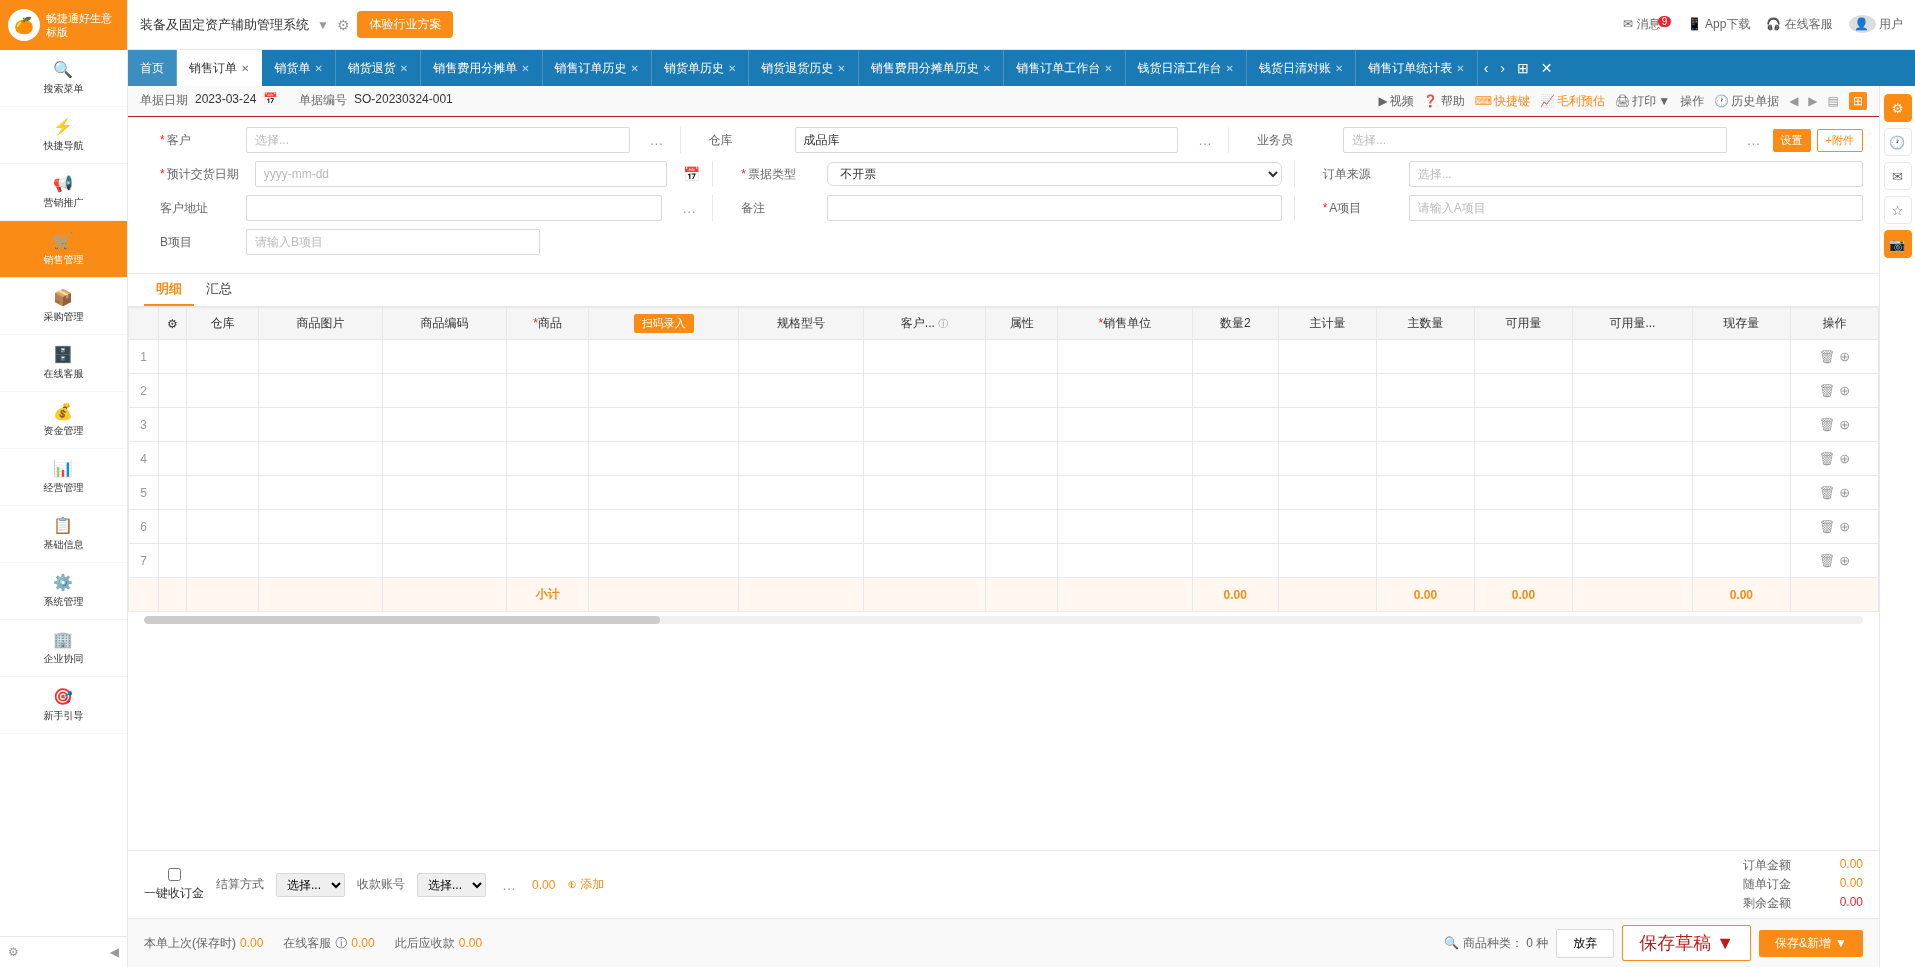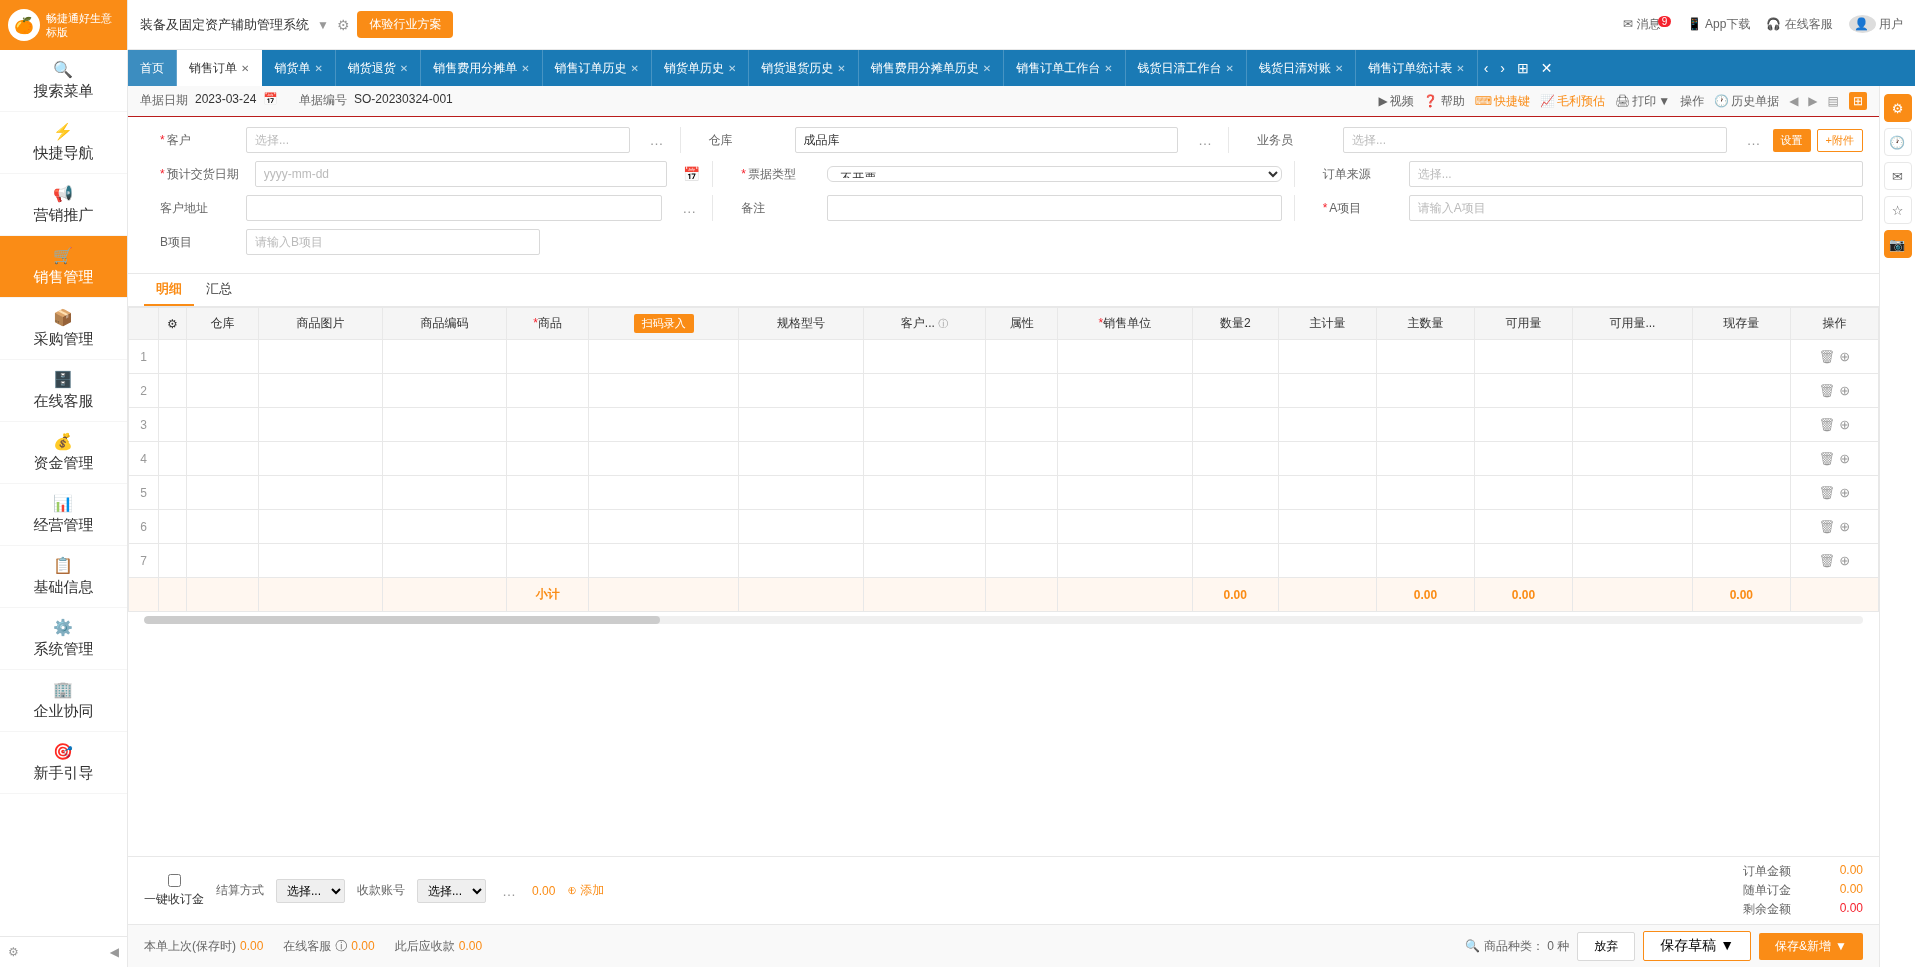--- a/index.html
+++ b/index.html
@@ -10,21 +10,21 @@
 
     
     .sidebar { width: 128px; background: #fff; display: flex; flex-direction: column; border-right: 1px solid #e8e8e8; flex-shrink: 0; }
     .sidebar-logo { background: #fa8c16; padding: 10px 8px; display: flex; align-items: center; gap: 6px; height: 50px; }
     .sidebar-logo-icon { width: 32px; height: 32px; background: #fff; border-radius: 50%; display: flex; align-items: center; justify-content: center; font-size: 16px; }
     .sidebar-logo-text { color: #fff; font-size: 11px; line-height: 1.3; }
     .sidebar-menu { flex: 1; overflow-y: auto; }
     .sidebar-item { display: flex; flex-direction: column; align-items: center; padding: 10px 4px; cursor: pointer; border-bottom: 1px solid #f5f5f5; gap: 3px; }
     .sidebar-item.active { background: #fa8c16; color: #fff; }
     .sidebar-item .icon { font-size: 16px; }
-    .sidebar-item .label { font-size: 15px; text-align: center; }
+    .sidebar-item .label { font-size: 10px; text-align: center; }
     .sidebar-item.active .label { color: #fff; }
     .sidebar-bottom { padding: 8px; display: flex; justify-content: space-between; border-top: 1px solid #e8e8e8; }
 
     
     .main-area { flex: 1; display: flex; flex-direction: column; overflow: hidden; }
 
     
     .top-bar { height: 50px; background: #fff; border-bottom: 1px solid #e8e8e8; display: flex; align-items: center; padding: 0 12px; gap: 10px; justify-content: space-between; }
     .top-bar-left { display: flex; align-items: center; gap: 8px; }
     .system-title { font-size: 13px; color: #333; }
@@ -53,21 +53,21 @@
     .toolbar-btn.orange { color: #fa8c16; }
 
     
     .form-fields { padding: 10px 16px; background: #fff; border-bottom: 1px solid #e8e8e8; }
     .form-row { display: flex; align-items: center; margin-bottom: 8px; gap: 0; }
     .form-field { display: flex; align-items: center; flex: 1; gap: 16px; margin-left: 16px; }
     .form-label { color: #666; white-space: nowrap; min-width: 70px; font-size: 12px; }
     .form-label.required::before { content: '*'; color: #f5222d; margin-right: 2px; }
     .form-input { flex: 1; border: 1px solid #d9d9d9; border-radius: 2px; padding: 3px 8px; font-size: 12px; color: #333; height: 26px; }
     .form-input::placeholder { color: #bbb; }
-    .form-select { flex: 1; border: 1px solid #d9d9d9; border-radius: 6px; padding: 3px 8px; font-size: 12px; color: #333; height: 16px; background: #fff; }
+    .form-select { flex: 1; border: 1px solid #d9d9d9; border-radius: 6px; padding: 3px 8px; font-size: 12px; color: #333; height: 24px; background: #fff; }
     .form-more { color: #999; cursor: pointer; font-size: 14px; padding: 0 4px; }
     .form-divider { width: 1px; background: #e8e8e8; height: 26px; margin: 0 12px; }
 
     
     .right-sidebar { width: 36px; background: #fff; border-left: 1px solid #e8e8e8; display: flex; flex-direction: column; align-items: center; padding: 8px 4px; gap: 6px; }
     .right-btn { width: 28px; height: 28px; border: 1px solid #e8e8e8; border-radius: 4px; display: flex; align-items: center; justify-content: center; cursor: pointer; font-size: 13px; color: #666; background: #fff; }
     .right-btn.orange { background: #fa8c16; color: #fff; border-color: #fa8c16; }
 
     
     .detail-tabs { display: flex; padding: 0 16px; border-bottom: 1px solid #e8e8e8; background: #fff; }
@@ -97,21 +97,21 @@
     .amount-row { display: flex; gap: 12px; margin-left: 36px; }
     .amount-label { color: #666; }
     .amount-value { color: #fa8c16; min-width: 60px; text-align: right; }
     .amount-value.red { color: #f5222d; }
 
     
     .status-bar { padding: 6px 16px; background: #f9f9f9; border-top: 1px solid #e8e8e8; display: flex; align-items: center; font-size: 12px; color: #666; }
     .status-item { display: flex; align-items: center; gap: 4px; margin-right: 20px; }
     .status-right { margin-left: auto; display: flex; align-items: center; gap: 8px; }
     .btn-discard { border: 1px solid #d9d9d9; background: #fff; padding: 5px 16px; border-radius: 2px; cursor: pointer; font-size: 12px; }
-    .btn-draft { border: 1px solid #fa8c16; background: #fff; color: #000000; padding: 5px 16px; border-radius: 2px; cursor: pointer; font-size: 14px; }
+    .btn-draft { border: 1px solid #fa8c16; background: #fff; color: #b91c1c; padding: 5px 16px; border-radius: 2px; cursor: pointer; font-size: 18px; }
     .btn-save-new { background: #fa8c16; color: #fff; border: none; padding: 5px 16px; border-radius: 2px; cursor: pointer; font-size: 12px; display: flex; align-items: center; gap: 4px; }
     .scroll-bar-wrap { height: 8px; overflow: hidden; background: #f0f0f0; border-radius: 4px; margin: 4px 16px; }
     .scroll-bar-inner { height: 8px; width: 30%; background: #ccc; border-radius: 4px; }
   </style>
 </head>
 <body>
 
 <div class="app-container">
 
   <div class="sidebar">

